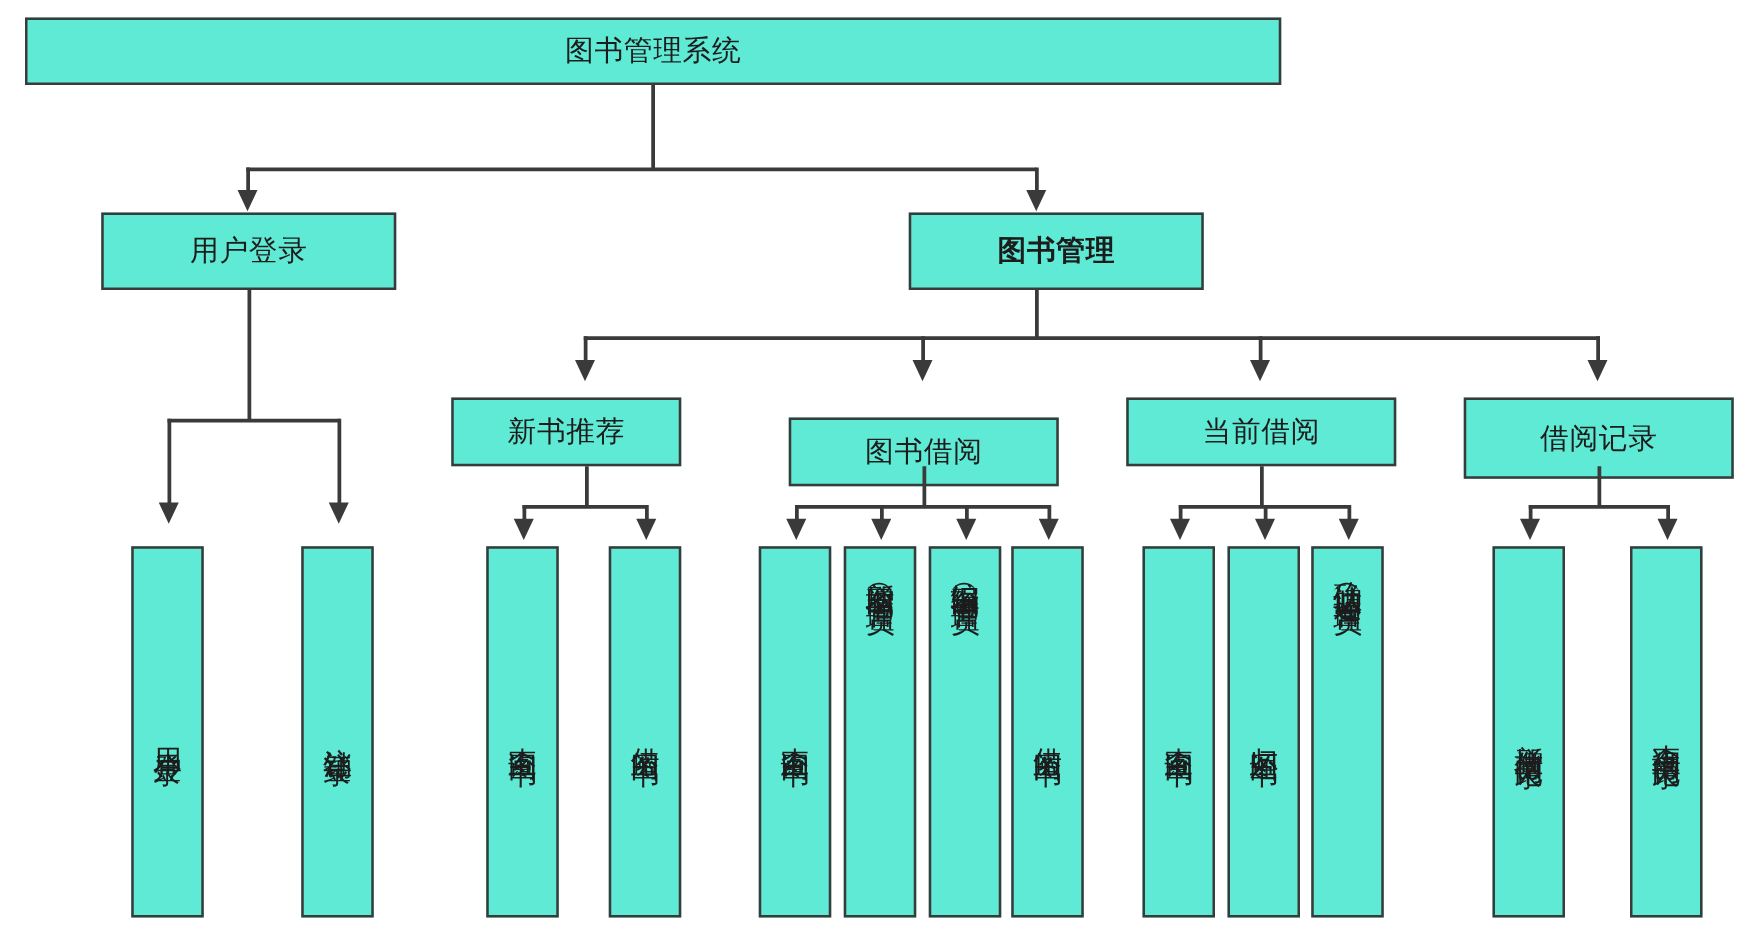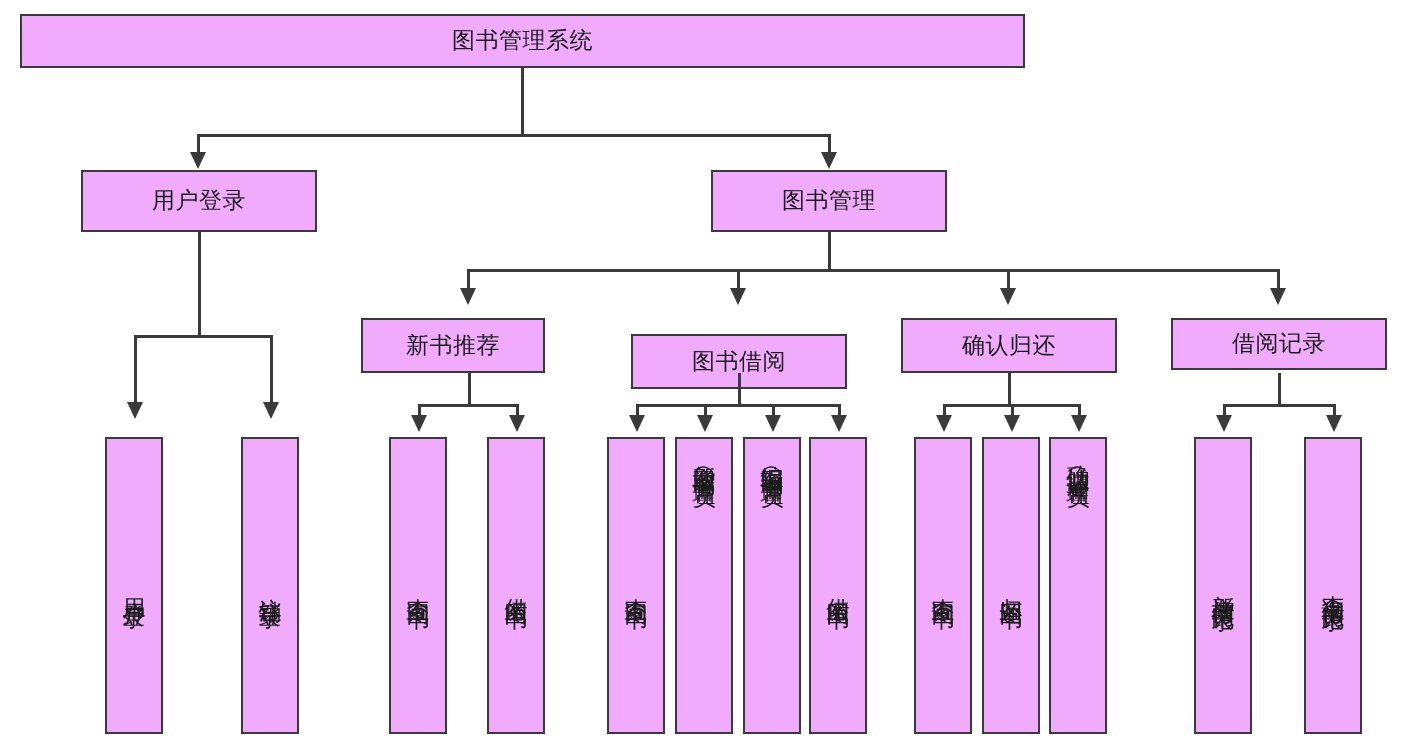--- a/index.html
+++ b/index.html
@@ -11,21 +11,21 @@
     position:relative;
     width:1405px;
     height:747px;
     background:#ffffff;
     overflow:hidden;
   }
   .node{
     position:absolute;
     box-sizing:border-box;
     border:2.5px solid #3a3a3a;
-    background:#f0abfc;
+    background:#5eead4;
     display:flex;
     align-items:center;
     justify-content:center;
     text-align:center;
     color:#1c1c1c;
   }
   .node .lbl{
     display:block;
     line-height:1.12;
     letter-spacing:0.5px;
@@ -94,21 +94,21 @@
   <div class="line vline" style="left:197px;top:134px;height:22px;"></div>
   <div class="arrow" style="left:190px;top:152px;"></div>
 
   <div class="line vline" style="left:828px;top:134px;height:22px;"></div>
   <div class="arrow" style="left:821px;top:152px;"></div>
 
   <div class="node h-node" style="left:81px;top:170px;width:236px;height:62px;">
     <span class="lbl">用户登录</span>
   </div>
 
-  <div class="node h-node" style="left:711px;top:170px;width:236px;height:62px;">
+  <div class="node h-node" style="left:727px;top:170px;width:236px;height:62px;font-weight:bold;">
     <span class="lbl">图书管理</span>
   </div>
 
   <div class="line vline" style="left:198px;top:232px;height:105px;"></div>
   <div class="line hline" style="left:134px;top:335px;width:138px;"></div>
   <div class="line vline" style="left:134px;top:335px;height:70px;"></div>
   <div class="arrow" style="left:127px;top:402px;"></div>
   <div class="line vline" style="left:270px;top:335px;height:70px;"></div>
   <div class="arrow" style="left:263px;top:402px;"></div>
 
@@ -127,23 +127,23 @@
   <div class="line vline" style="left:1277px;top:269px;height:22px;"></div>
   <div class="arrow" style="left:1270px;top:288px;"></div>
 
   <div class="node h-node" style="left:361px;top:318px;width:184px;height:55px;">
     <span class="lbl">新书推荐</span>
   </div>
   <div class="node h-node" style="left:631px;top:334px;width:216px;height:55px;">
     <span class="lbl">图书借阅</span>
   </div>
   <div class="node h-node" style="left:901px;top:318px;width:216px;height:55px;">
-    <span class="lbl">确认归还</span>
-  </div>
-  <div class="node h-node" style="left:1171px;top:318px;width:216px;height:52px;">
+    <span class="lbl">当前借阅</span>
+  </div>
+  <div class="node h-node" style="left:1171px;top:318px;width:216px;height:65px;">
     <span class="lbl">借阅记录</span>
   </div>
 
   <div class="line vline" style="left:468px;top:373px;height:33px;"></div>
   <div class="line hline" style="left:418px;top:404px;width:100px;"></div>
   <div class="line vline" style="left:418px;top:404px;height:14px;"></div>
   <div class="arrow" style="left:411px;top:415px;"></div>
   <div class="line vline" style="left:516px;top:404px;height:14px;"></div>
   <div class="arrow" style="left:509px;top:415px;"></div>
 

